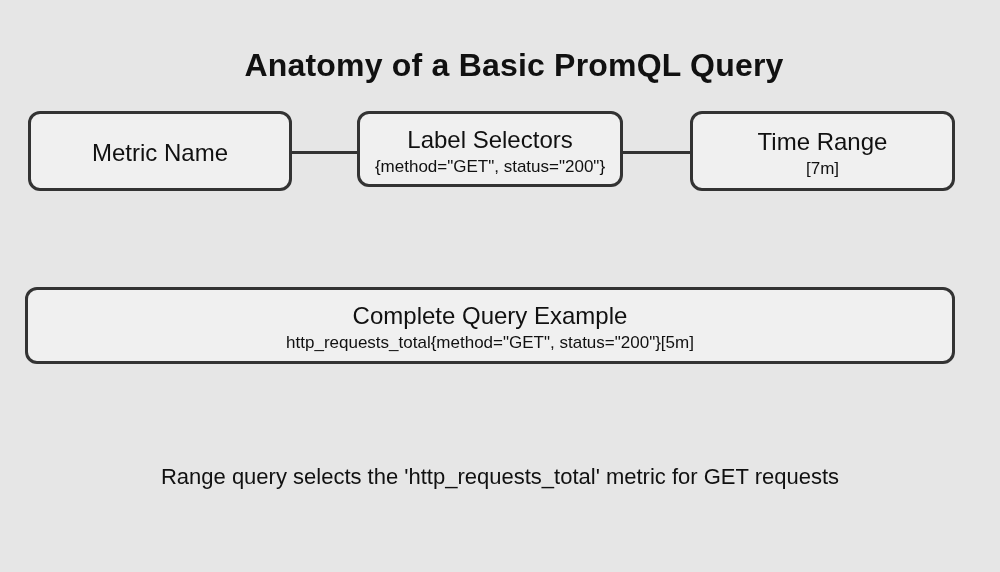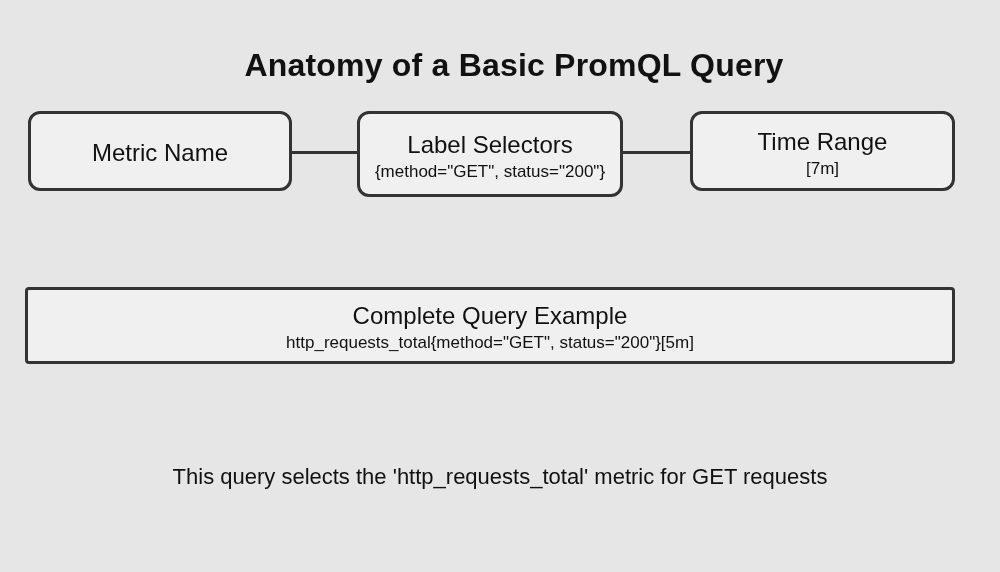--- a/index.html
+++ b/index.html
@@ -32,36 +32,36 @@
     display: flex;
     flex-direction: column;
     align-items: center;
     justify-content: center;
     text-align: center;
     padding-top: 4px;
   }
   .node-label { font-size: 24px; line-height: 30px; white-space: nowrap; }
   .node-detail { font-size: 17px; line-height: 23px; white-space: nowrap; }
   #node-metric   { left: 28px;  top: 111px; width: 264px; height: 80px; }
-  #node-selectors{ left: 357px; top: 111px; width: 266px; height: 86px; }
+  #node-selectors{ left: 357px; top: 111px; width: 266px; height: 76px; }
   #node-time     { left: 690px; top: 111px; width: 265px; height: 80px; }
   .connector {
     position: absolute;
     top: 151px;
     height: 3px;
     background: var(--connector, #333333);
   }
   #connector-1 { left: 292px; width: 65px; }
   #connector-2 { left: 623px; width: 67px; }
   #node-complete {
     left: 25px;
     top: 287px;
     width: 930px;
     height: 77px;
-    border-radius: 4px;
+    border-radius: 12px;
   }
   .caption {
     position: absolute;
     left: 0;
     top: 463px;
     width: 1000px;
     text-align: center;
     font-size: 22px;
     line-height: 28px;
   }
@@ -88,14 +88,14 @@
   <div class="node-label">Time Range</div>
   <div class="node-detail">[7m]</div>
 </div>
 
 <div class="node" id="node-complete">
   <div class="node-label">Complete Query Example</div>
   <div class="node-detail">http_requests_total{method="GET", status="200"}[5m]</div>
 </div>
 
 <div class="caption">
-  <div>This query selects the 'http_requests_total' metric for GET requests</div>
+  <div>Range query selects the 'http_requests_total' metric for GET requests</div>
 </div>
 
 </body></html>

